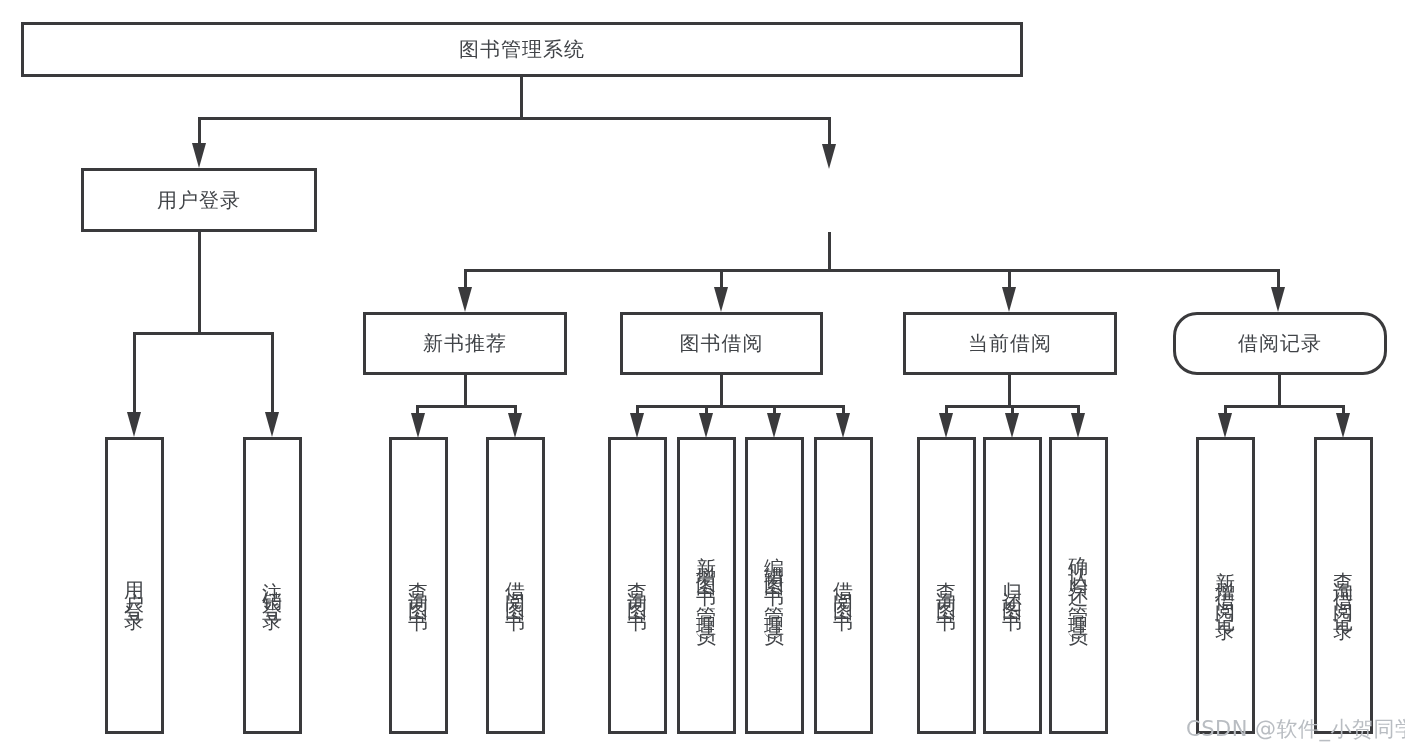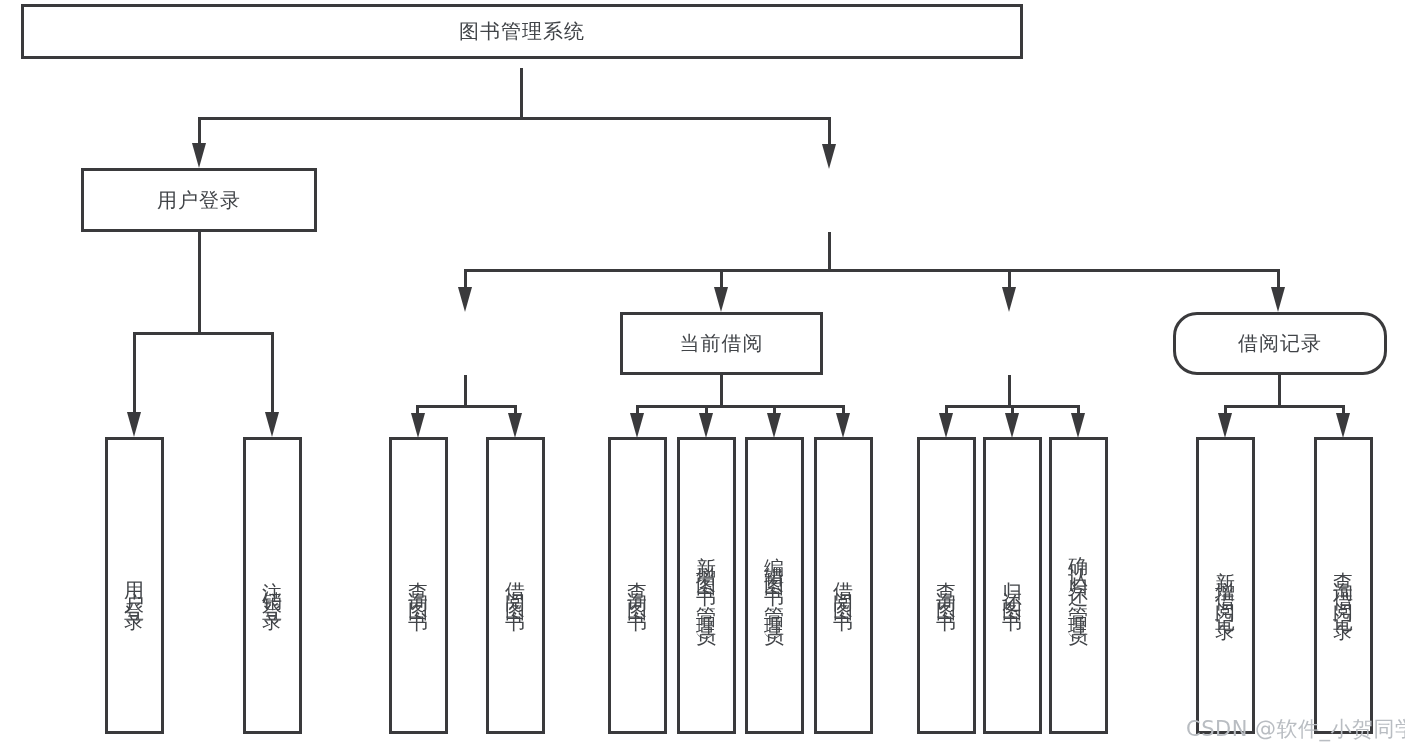--- a/index.html
+++ b/index.html
@@ -89,29 +89,35 @@
   <div class="vline" style="left:1011px;top:405px;height:10px;"></div>
   <div class="arr" style="left:1005px;top:413px;"></div>
   <div class="vline" style="left:1077px;top:405px;height:10px;"></div>
   <div class="arr" style="left:1071px;top:413px;"></div>
 
   <div class="vline" style="left:1224px;top:405px;height:10px;"></div>
   <div class="arr" style="left:1218px;top:413px;"></div>
   <div class="vline" style="left:1342px;top:405px;height:10px;"></div>
   <div class="arr" style="left:1336px;top:413px;"></div>
 
-  <div class="box" style="left:21px;top:4px;width:1002px;height:55px;">
+  <div class="box" style="left:21px;top:22px;width:1002px;height:55px;">
     <span class="htext">图书管理系统</span>
   </div>
 
   <div class="box" style="left:81px;top:168px;width:236px;height:64px;">
     <span class="htext">用户登录</span>
   </div>
 
+  <div class="box" style="left:363px;top:312px;width:204px;height:63px;">
+    <span class="htext">新书推荐</span>
+  </div>
   <div class="box" style="left:620px;top:312px;width:203px;height:63px;">
+    <span class="htext">图书借阅</span>
+  </div>
+  <div class="box" style="left:903px;top:312px;width:214px;height:63px;">
     <span class="htext">当前借阅</span>
   </div>
   <div class="box" style="left:1173px;top:312px;width:214px;height:63px;border-radius:24px;">
     <span class="htext">借阅记录</span>
   </div>
 
   <div class="box" style="left:105px;top:437px;width:59px;height:297px;">
     <span class="vtext">用户登录</span>
   </div>
   <div class="box" style="left:243px;top:437px;width:59px;height:297px;">

